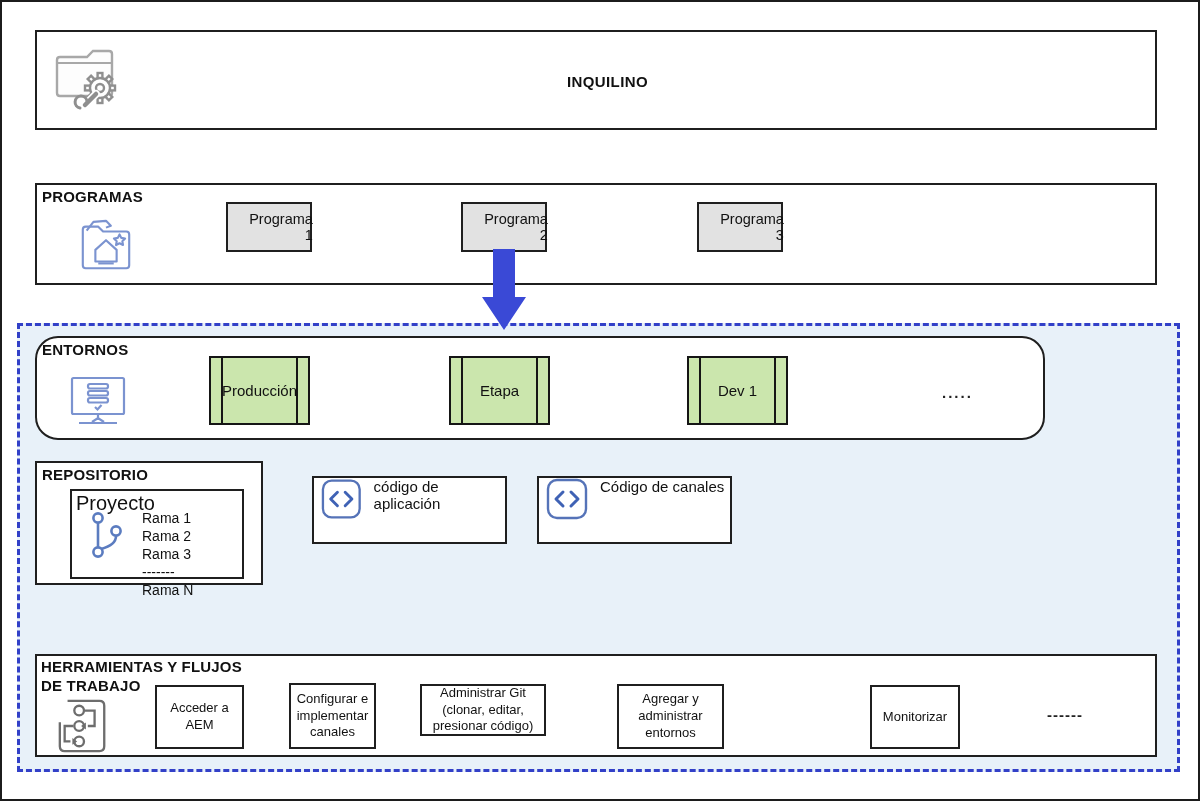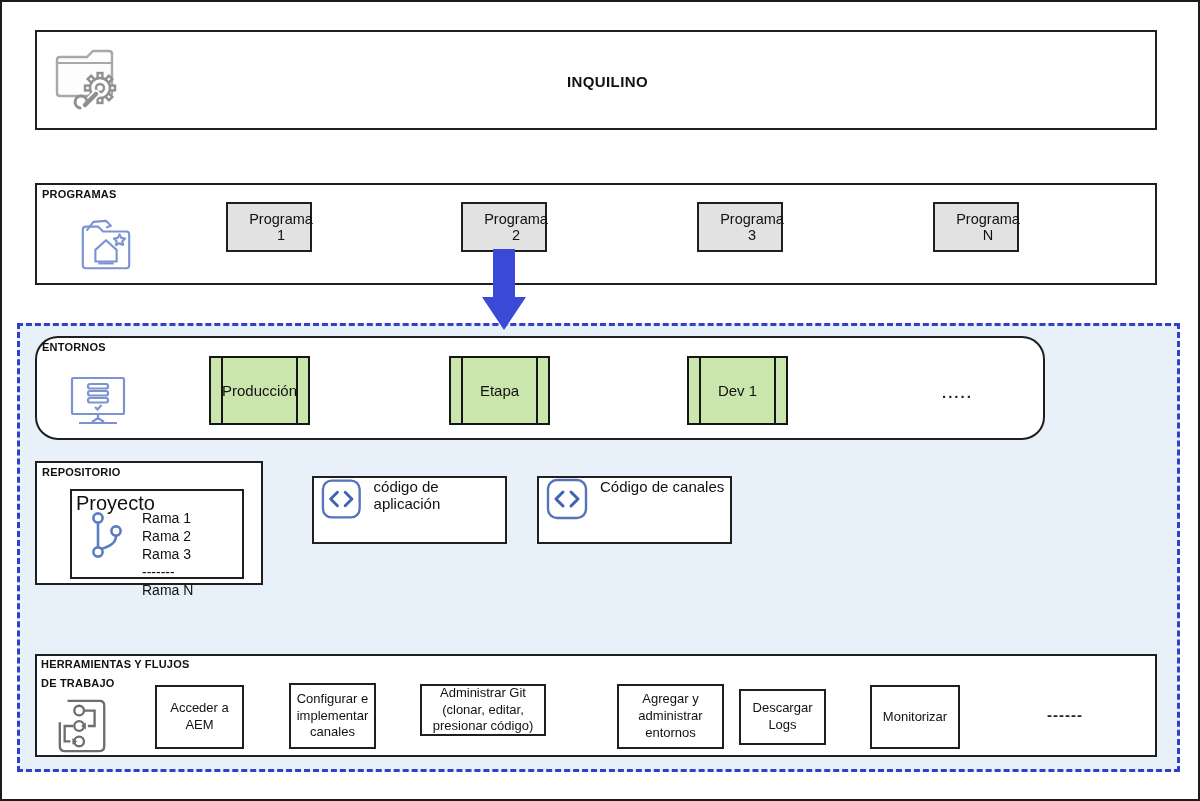--- a/index.html
+++ b/index.html
@@ -2,27 +2,27 @@
 <html><head>
 <meta charset="utf-8">
 <style>
   html,body{margin:0;padding:0;background:#fff;}
   .canvas{
     position:relative;width:1200px;height:801px;box-sizing:border-box;
     border:2px solid #1c1c1c;background:#fff;overflow:hidden;
     font-family:"Liberation Sans", sans-serif;color:#111;
   }
   .box{position:absolute;box-sizing:border-box;background:#fff;border:2px solid #1f1f1f;}
-  .section-label{position:absolute;font-weight:bold;font-size:11px;letter-spacing:.2px;white-space:nowrap;}
+  .section-label{position:absolute;font-weight:bold;font-size:15px;letter-spacing:.2px;white-space:nowrap;}
   .center-title{position:absolute;left:0;right:0;text-align:center;font-weight:bold;font-size:15px;letter-spacing:.4px;padding-left:23px;}
   .program-box{
     position:absolute;box-sizing:border-box;width:86px;height:50px;
     background:#e2e2e2;border:2px solid #1f1f1f;
     display:flex;align-items:center;justify-content:center;
-    font-size:14.5px;text-align:center;padding-left:24px;
+    font-size:14.5px;text-align:right;padding-left:24px;
   }
   .env-box{
     position:absolute;box-sizing:border-box;width:101px;height:69px;
     background:#cbe6ad;border:2px solid #151515;
     display:flex;align-items:center;justify-content:center;
     font-size:15px;text-align:center;
   }
   .env-box::before,.env-box::after{
     content:"";position:absolute;top:0;bottom:0;width:2px;background:#151515;
   }
@@ -85,21 +85,20 @@
         <path d="M10,16 L17,7 L30,6 L35,11 L30,13"></path>
         <path d="M6,20 V15 Q6,12 9,12 H22 L27,17 H51 Q54,17 54,20 V52 Q54,55 51,55 H9 Q6,55 6,52 Z"></path>
         <path d="M44,20 l1.8,3.6 4,.6 -2.9,2.8 .7,4 -3.6,-1.9 -3.6,1.9 .7,-4 -2.9,-2.8 4,-.6 Z"></path>
         <path d="M30,26 L41,36 V48 H19 V36 Z"></path>
         <line x1="22" y1="50" x2="38" y2="50"></line>
       </g>
     </svg>
     <div class="program-box" style="left:189px;top:17px;">Programa 1</div>
     <div class="program-box" style="left:424px;top:17px;">Programa 2</div>
     <div class="program-box" style="left:660px;top:17px;">Programa 3</div>
-    <div class="program-box" style="left:896px;top:17px;">Programa N</div>
   </div>
 
   <svg class="icon" style="left:480px;top:247px;z-index:6;" width="44" height="81" viewBox="0 0 44 81">
     <polygon points="11,0 33,0 33,48 44,48 22,81 0,48 11,48" fill="#3a49d6"></polygon>
   </svg>
 
   <div class="dashed-panel">
 
     <div class="box" style="left:15px;top:10px;width:1010px;height:104px;border-radius:23px;">
       <div class="section-label" style="left:5px;top:3px;">ENTORNOS</div>
@@ -174,19 +173,18 @@
           <polyline points="32,13 42,13 42,29 35,29"></polyline>
           <polyline points="20,29 11,29 11,45 17,45"></polyline>
         </g>
         <polygon points="33,25.5 33,32.5 28,29" fill="#6d6d6d"></polygon>
         <polygon points="19,41.5 19,48.5 24,45" fill="#6d6d6d"></polygon>
       </svg>
       <div class="tool-box" style="left:118px;top:29px;width:89px;height:64px;">Acceder a AEM</div>
       <div class="tool-box" style="left:252px;top:27px;width:87px;height:66px;">Configurar e implementar canales</div>
       <div class="tool-box" style="left:383px;top:28px;width:126px;height:52px;">Administrar Git (clonar, editar, presionar código)</div>
       <div class="tool-box" style="left:552px;top:28px;width:107px;height:65px;margin-left:28px;">Agregar y administrar entornos</div>
-      <div class="tool-box" style="left:702px;top:33px;width:87px;height:56px;">Descargar Logs</div>
       <div class="tool-box" style="left:833px;top:29px;width:90px;height:64px;">Monitorizar</div>
       <div class="ellipsis-text" style="left:1010px;top:50px;letter-spacing:1px;">------</div>
     </div>
 
   </div>
 </div>
 
 </body></html>

